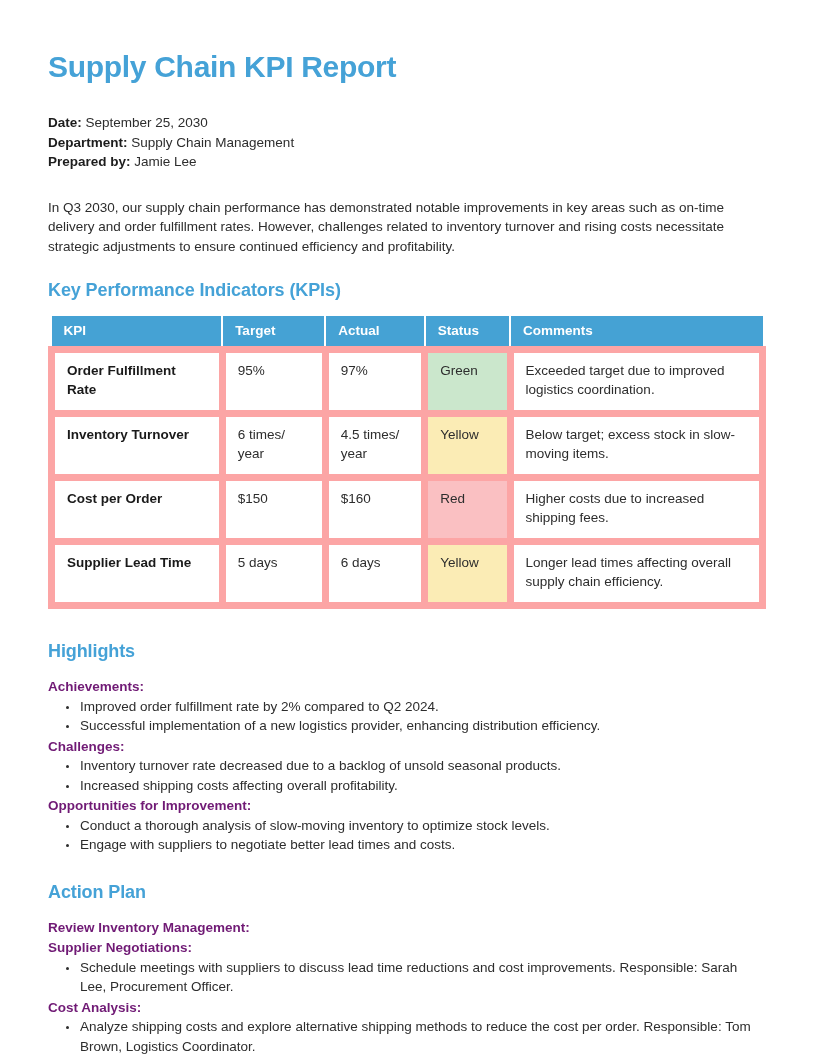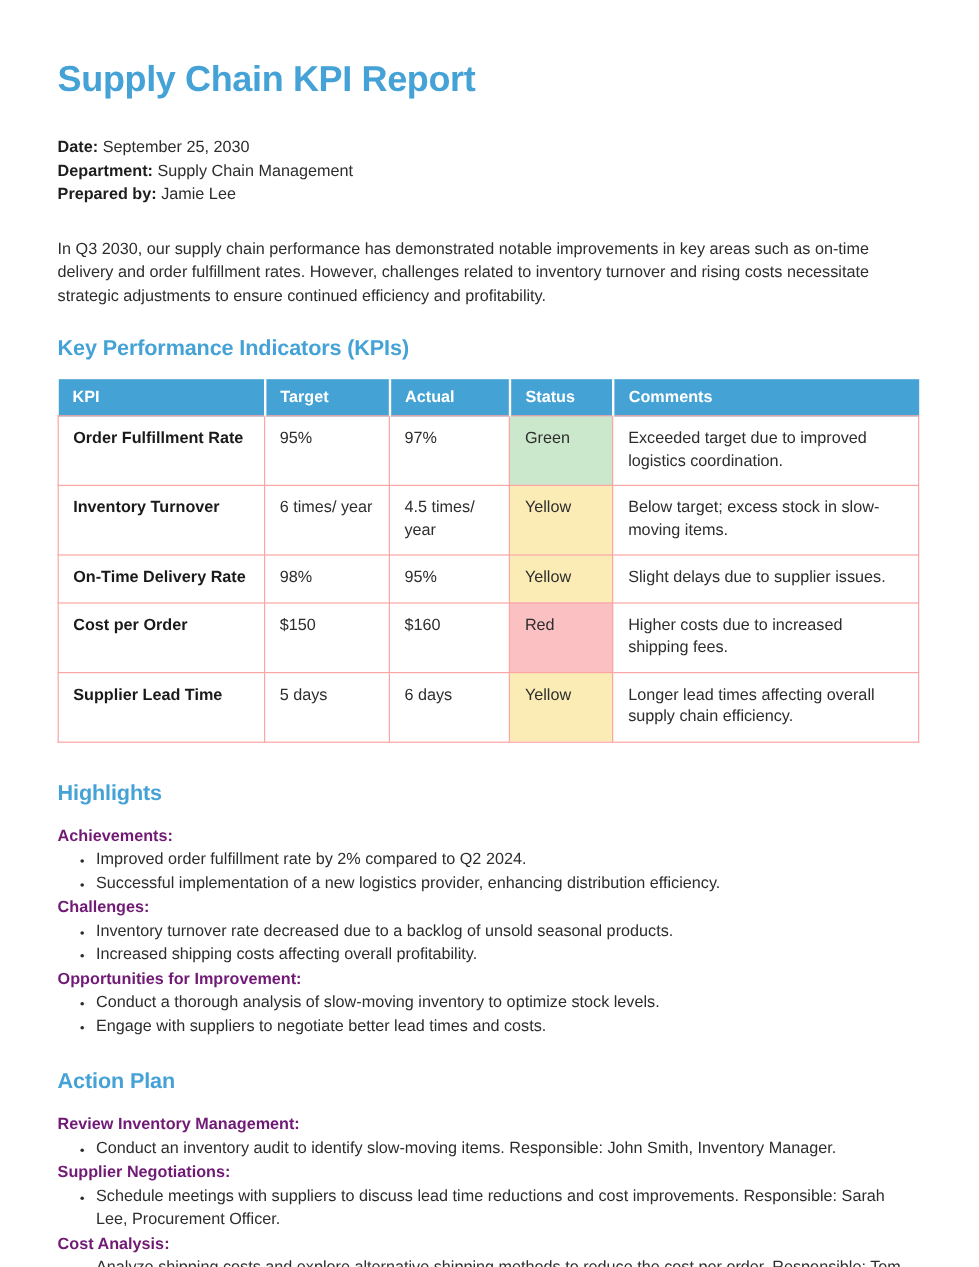--- a/index.html
+++ b/index.html
@@ -33,21 +33,21 @@
   }
 
   
   table.kpi-table { width: 718px; border-collapse: collapse; margin-bottom: 32px; table-layout: fixed; }
   .kpi-table th {
     background: var(--table-header-bg); color: #ffffff; font-size: 13.5px; font-weight: 700;
     text-align: left; padding: 7px 12px 8px 12px;
   }
   .kpi-table th + th { border-left: 2px solid #ffffff; }
   .kpi-table td {
-    border: 1px solid #fca5a5; font-size: 13.5px; line-height: 18.5px;
+    border: 7px solid #fca5a5; font-size: 13.5px; line-height: 18.5px;
     padding: 9px 12px 11px 12px; vertical-align: top; color: #2d2d2d;
   }
   .kpi-table td.col-kpi { font-weight: 700; color: #1a1a1a; }
   .col-kpi   { width: 24%; }
   .col-target{ width: 14.5%; }
   .col-actual{ width: 14%; }
   .col-status{ width: 12%; }
   .col-comments { width: 35.5%; }
   td[data-status="Green"]  { background: var(--status-green); }
   td[data-status="Yellow"] { background: var(--status-yellow); }
@@ -114,27 +114,20 @@
         <td>Exceeded target due to improved logistics coordination.</td>
       </tr>
       <tr>
         <td class="col-kpi">Inventory Turnover</td>
         <td>6 times/ year</td>
         <td>4.5 times/ year</td>
         <td data-status="Yellow">Yellow</td>
         <td>Below target; excess stock in slow-moving items.</td>
       </tr>
       <tr>
-        <td class="col-kpi">On-Time Delivery Rate</td>
-        <td>98%</td>
-        <td>95%</td>
-        <td data-status="Yellow">Yellow</td>
-        <td>Slight delays due to supplier issues.</td>
-      </tr>
-      <tr>
         <td class="col-kpi">Cost per Order</td>
         <td>$150</td>
         <td>$160</td>
         <td data-status="Red">Red</td>
         <td>Higher costs due to increased shipping fees.</td>
       </tr>
       <tr>
         <td class="col-kpi">Supplier Lead Time</td>
         <td>5 days</td>
         <td>6 days</td>
@@ -163,23 +156,20 @@
     <ul class="bullets">
       <li>Conduct a thorough analysis of slow-moving inventory to optimize stock levels.</li>
       <li>Engage with suppliers to negotiate better lead times and costs.</li>
     </ul>
   </div>
 
   <div class="section-block">
     <h2 class="section-heading">Action Plan</h2>
 
     <div class="group-label">Review Inventory Management:</div>
-    <ul class="bullets">
-      <li>Conduct an inventory audit to identify slow-moving items. Responsible: John Smith, Inventory Manager.</li>
-    </ul>
 
     <div class="group-label">Supplier Negotiations:</div>
     <ul class="bullets">
       <li>Schedule meetings with suppliers to discuss lead time reductions and cost improvements. Responsible: Sarah Lee, Procurement Officer.</li>
     </ul>
 
     <div class="group-label">Cost Analysis:</div>
     <ul class="bullets">
       <li>Analyze shipping costs and explore alternative shipping methods to reduce the cost per order. Responsible: Tom Brown, Logistics Coordinator.</li>
     </ul>

